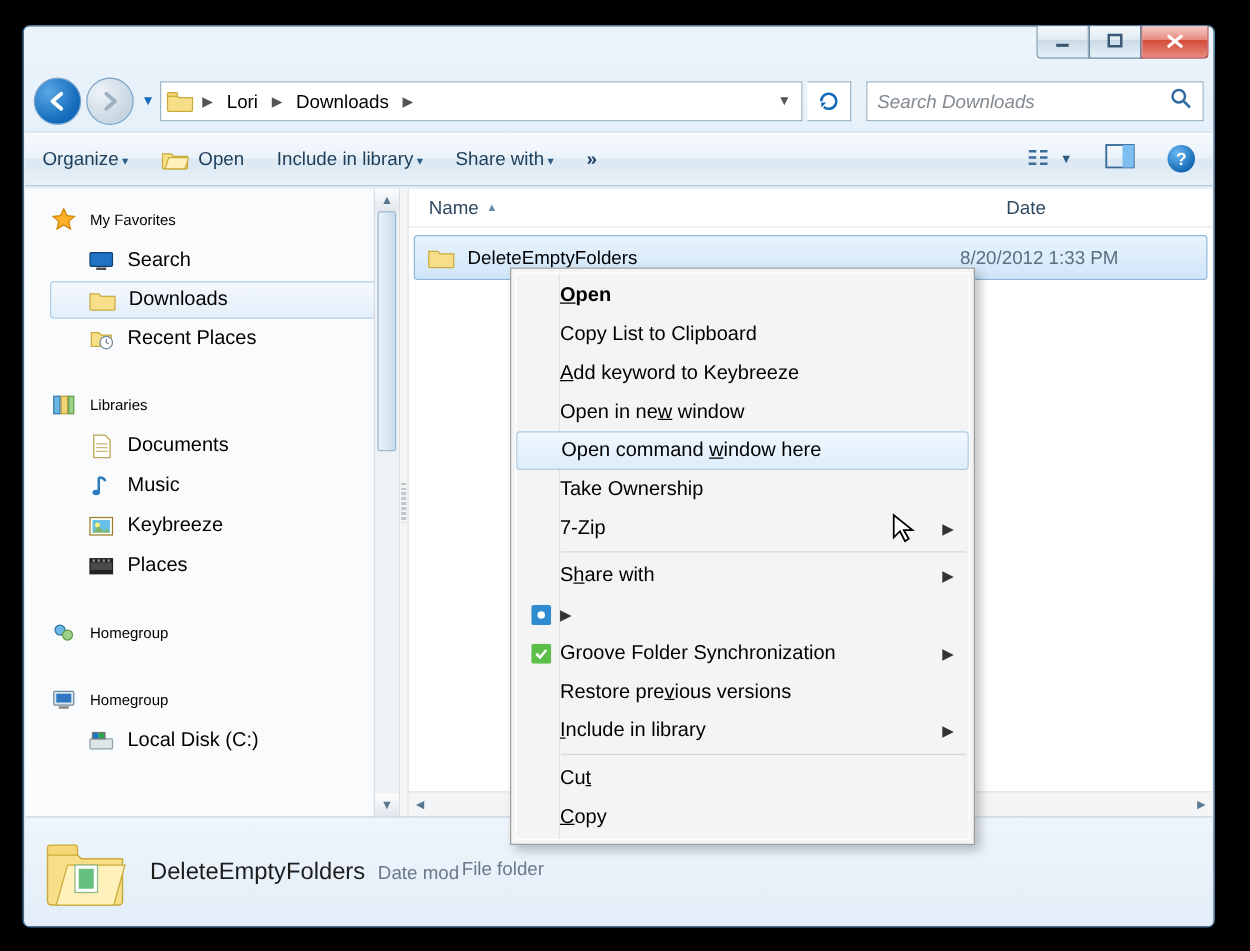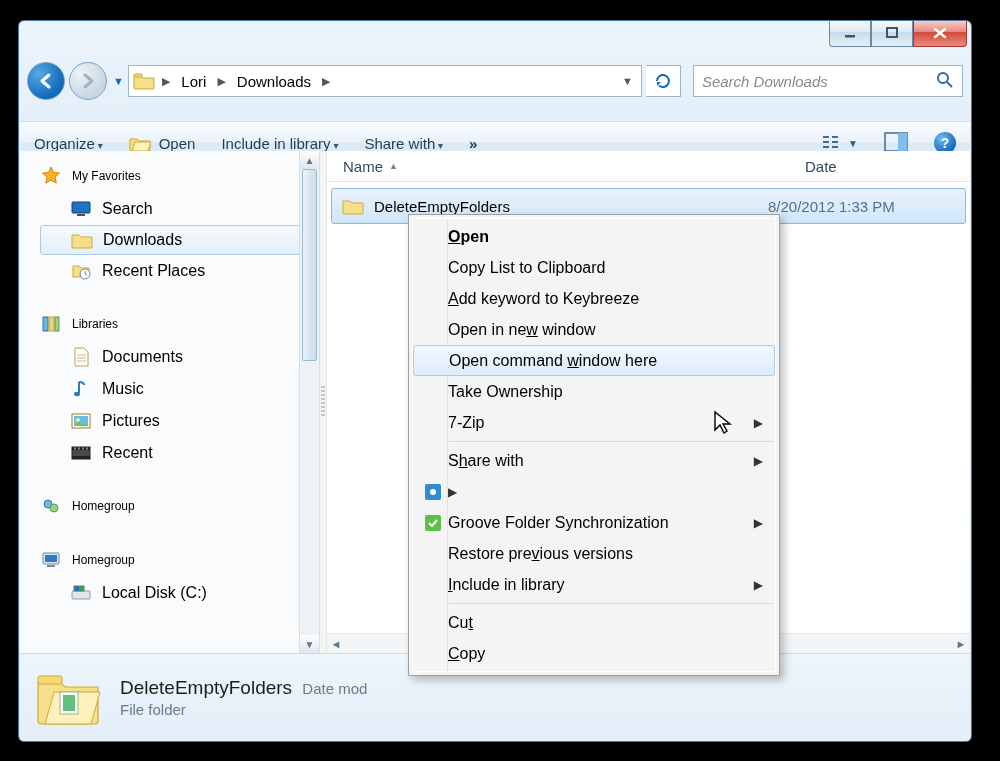--- a/index.html
+++ b/index.html
@@ -17,21 +17,21 @@
   .navback,.navfwd{width:36px;height:36px;border-radius:50%;border:1px solid #7aa3c7;background:radial-gradient(circle at 30% 30%,#5aa7e4,#1069b9 70%);display:flex;align-items:center;justify-content:center;color:#fff;font-size:20px;}
   .navfwd{background:radial-gradient(circle at 30% 30%,#eef3f8,#c8d6e1 70%);color:#8aa0b3;}
   .navdrop{color:#1069b9;font-size:11px;margin-left:2px;}
   .address{flex:0 0 504px;height:30px;border:1px solid #9fb6c9;background:#fff;display:flex;align-items:center;padding:0 4px;gap:2px;}
   .address .sep{color:#555;font-size:11px;padding:0 5px;}
   .crumb{padding:2px 4px;}
   .refreshbox{width:34px;height:30px;border:1px solid #9fb6c9;border-left:none;background:#fff;display:flex;align-items:center;justify-content:center;color:#1069b9;font-weight:bold;}
   .searchbox{flex:1 1 auto;height:30px;border:1px solid #9fb6c9;background:#fff;margin-left:8px;display:flex;align-items:center;padding:0 8px;color:#838a91;font-style:italic;gap:6px;}
   .searchbox .sg{margin-left:auto;font-style:normal;color:#2f6aa0;}
   
-  .toolbar{position:absolute;left:1px;right:1px;top:100px;height:42px;background:linear-gradient(#f8fbfe,#eaf2f9 48%,#dbe8f2 52%,#e8f1f8);border-top:1px solid #cfe0ec;border-bottom:1px solid #b8cbdb;display:flex;align-items:center;padding:0 14px;gap:26px;color:#1c3d5a;}
+  .toolbar{position:absolute;left:1px;right:1px;top:84px;height:42px;background:linear-gradient(#f8fbfe,#eaf2f9 48%,#dbe8f2 52%,#e8f1f8);border-top:1px solid #cfe0ec;border-bottom:1px solid #b8cbdb;display:flex;align-items:center;padding:0 14px;gap:26px;color:#1c3d5a;}
   .toolbar .drop::after{content:" \25BE";font-size:10px;color:#2b5c86;}
   .toolbar .spacer{flex:1;}
   .toolbar .chev{font-size:15px;font-weight:bold;}
   .toolbar .viewbtn{display:flex;align-items:center;gap:4px;}
   .help{width:22px;height:22px;border-radius:50%;background:radial-gradient(circle at 35% 30%,#6bb9f6,#0b5fab 80%);color:#fff;display:flex;align-items:center;justify-content:center;font-weight:bold;font-size:14px;}
   
   .body{position:absolute;left:1px;right:1px;top:130px;bottom:88px;display:flex;background:#fff;}
   .sidebar{width:300px;border-right:1px solid #ddd;background:#fafbfc;position:relative;overflow:hidden;padding:10px 0 0 20px;box-sizing:border-box;}
   .navhdr{display:flex;align-items:center;gap:10px;padding:4px 0 6px 0;font-size:12px;}
   .navitem{display:flex;align-items:center;gap:10px;padding:5px 0 5px 30px;font-size:16px;}
@@ -53,21 +53,21 @@
   .filerow{display:flex;align-items:center;height:34px;}
   .filerow.sel{background:linear-gradient(#e9f3fc,#cfe6f9);border:1px solid #8fb8db;border-radius:3px;margin:0 4px;}
   .filerow .fn{width:426px;padding-left:10px;display:flex;align-items:center;gap:10px;}
   .filerow .dt{color:#5a6f82;}
   .filepane .hscroll{height:19px;border-top:1px solid #e0e5e9;background:#f3f5f7;display:flex;align-items:center;}
   .hscroll .lt,.hscroll .rt{width:18px;text-align:center;color:#5a7890;font-size:11px;}
   .hscroll .rt{margin-left:auto;}
   
   .details{position:absolute;left:1px;right:1px;bottom:0;height:88px;background:linear-gradient(#eef5fb,#e3eef8);border-top:1px solid #c9d9e5;display:flex;align-items:center;gap:18px;padding:0 14px;box-sizing:border-box;}
   .details .thumb{width:68px;height:56px;position:relative;}
-  .details .meta{display:flex;flex-direction:column;gap:2px;}
+  .details .meta{display:flex;flex-direction:row;gap:2px;}
   .details .title{font-size:19px;color:#1d1d1d;}
   .details .sub{color:#6a7a88;font-size:15px;}
   .details .mod{color:#6a7a88;font-size:15px;margin-left:6px;}
   
   .context{position:absolute;left:408px;top:214px;width:372px;background:#f4f4f4;border:1px solid #a0a0a0;box-shadow:4px 4px 8px rgba(0,0,0,.25);font-size:16px;padding:3px;box-sizing:border-box;}
   .context .inner{border:1px solid #fff;background:#f4f4f4;padding:2px 0;}
   .ctxitem{display:flex;align-items:center;height:31px;padding:0 12px 0 5px;position:relative;}
   .ctxitem .gutter{width:30px;display:flex;align-items:center;justify-content:center;}
   .ctxitem .lbl{flex:1;}
   .ctxitem .arrow{font-size:12px;color:#333;}
@@ -256,35 +256,35 @@
         </div>
         <div class="navitem">
           <span class="ico">
               <svg width="20" height="18">
                 <rect x="1" y="2" width="18" height="14" fill="#fff" stroke="#9c7e25"></rect>
                 <rect x="3" y="4" width="14" height="10" fill="#68c0e6"></rect>
                 <circle cx="7" cy="8" r="2" fill="#fff176"></circle>
                 <path d="M3 14l5-5 4 4 3-2 2 3H3z" fill="#7fb66a"></path>
               </svg>
             </span>
-          <span>Pictures</span>
+          <span>Keybreeze</span>
         </div>
         <div class="navitem">
           <span class="ico">
               <svg width="20" height="18">
                 <rect x="1" y="3" width="18" height="12" fill="#4a4a4a" stroke="#222"></rect>
                 <rect x="1" y="3" width="18" height="3" fill="#222"></rect>
                 <rect x="1" y="12" width="18" height="3" fill="#222"></rect>
                 <rect x="3" y="3.5" width="2" height="2" fill="#888"></rect>
                 <rect x="7" y="3.5" width="2" height="2" fill="#888"></rect>
                 <rect x="11" y="3.5" width="2" height="2" fill="#888"></rect>
                 <rect x="15" y="3.5" width="2" height="2" fill="#888"></rect>
               </svg>
             </span>
-          <span>Recent</span>
+          <span>Places</span>
         </div>
         <div class="section-gap"></div>
         <div class="navhdr">
           <span class="ico">
               <svg width="20" height="20">
                 <circle cx="7" cy="8" r="4" fill="#6db7e6" stroke="#2f79a6"></circle>
                 <circle cx="13" cy="12" r="4" fill="#9fd089" stroke="#5f9a47"></circle>
               </svg>
             </span>
           <span>Homegroup</span>

